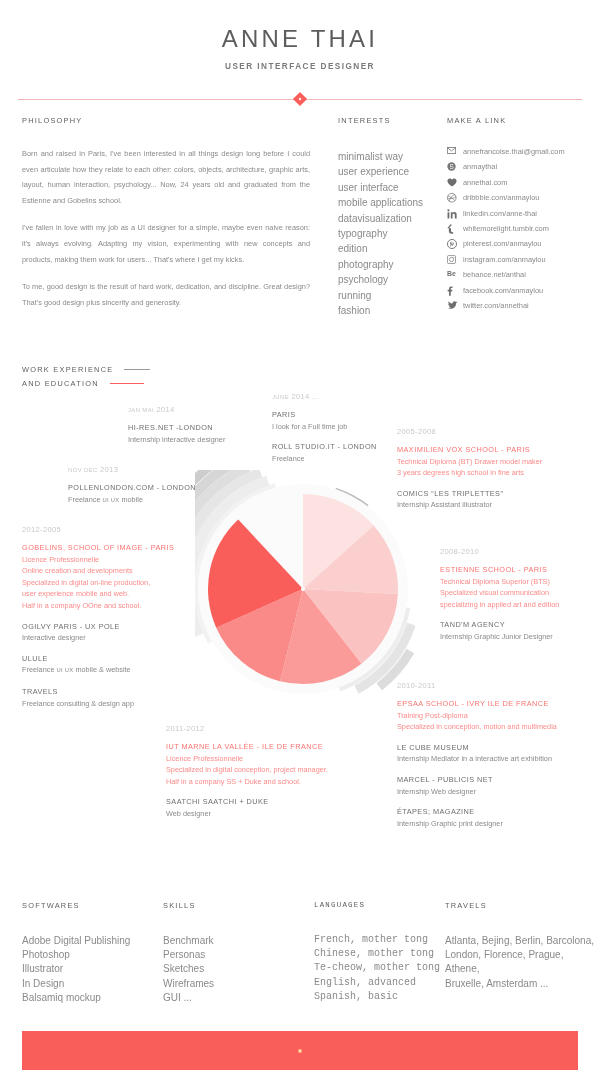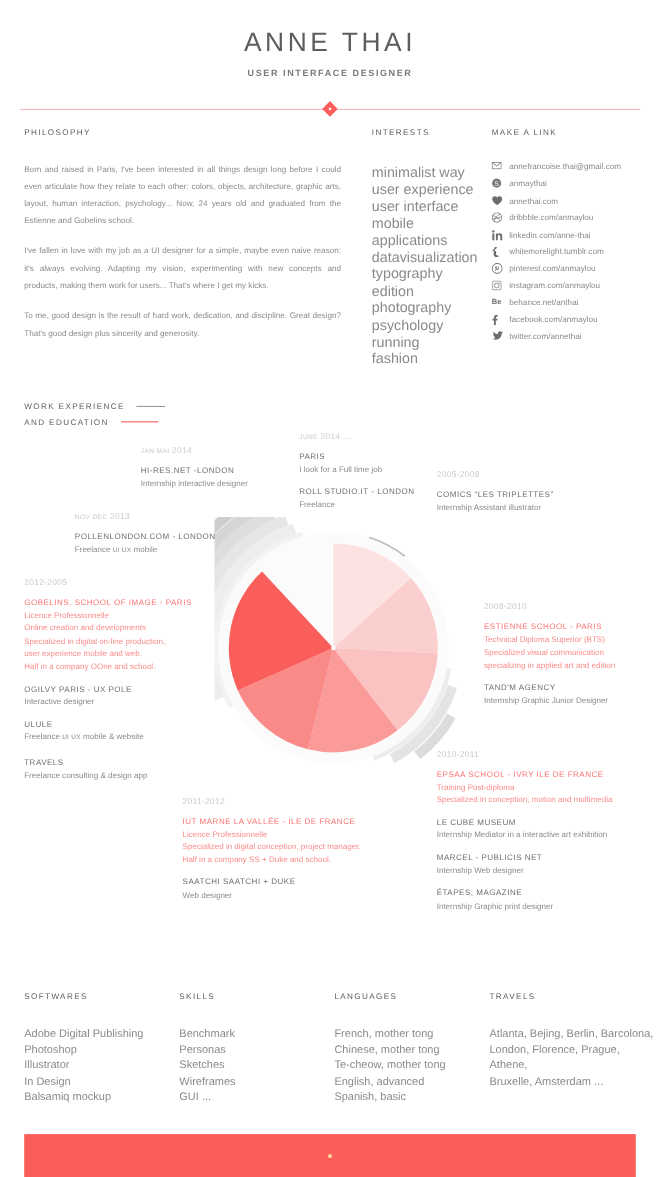--- a/index.html
+++ b/index.html
@@ -53,21 +53,21 @@
 
   .phil-body { margin-top: 21px; }
   .phil-p {
     font-size: 7.4px; line-height: 15.6px; color: #8a8a8a;
     text-align: justify; margin-bottom: 12px;
   }
   .phil-p:last-child { margin-bottom: 0; }
 
   .list-plain { margin-top: 24px; }
   .list-plain li {
-    list-style: none; font-size: 13px; color: #8a8a8a;
+    list-style: none; font-size: 10px; color: #8a8a8a;
     line-height: 15.4px;
   }
 
   .link-rows { margin-top: 22px; }
   .link-row {
     display: flex; align-items: flex-start; height: 15.4px;
   }
   .link-ico {
     width: 16px; flex: 0 0 16px; color: #6b6b6b;
     font-size: 8px; text-align: left; line-height: 1;
@@ -105,21 +105,21 @@
 
   
   .chart { position: absolute; left: 195px; top: 470px; width: 220px; height: 250px; }
   .chart svg { display: block; }
 
   
   .bot-cols { position: absolute; top: 901px; left: 0; width: 600px; }
   .bcol { position: absolute; top: 0; }
   .bcol-1 { left: 22px;  width: 140px; }
   .bcol-2 { left: 163px; width: 135px; }
-  .bcol-3 { left: 304px; width: 140px; }
+  .bcol-3 { left: 314px; width: 140px; font-family: Liberation Mono, monospace; }
   .bcol-4 { left: 445px; width: 150px; }
   .bcol ul { margin-top: 24px; }
   .bcol li {
     list-style: none; font-size: 10px; color: #8a8a8a; line-height: 14.2px;
   }
 
   
   .footer {
     position: absolute; left: 22px; top: 1031px;
     width: 556px; height: 39px; background: #fa5e5b;
@@ -393,20 +393,25 @@
       <div class="e-sub">Half in a company SS + Duke and school.</div>
     </div>
     <div class="entry">
       <div class="e-title">SAATCHI SAATCHI + DUKE</div>
       <div class="e-sub">Web designer</div>
     </div>
   </div>
 
   <div class="blk" style="left:397px; top:427px; width:200px;">
     <div class="blk-year">2005-2008</div>
+    <div class="entry red">
+      <div class="e-title">MAXIMILIEN VOX SCHOOL - PARIS</div>
+      <div class="e-sub">Technical Diploma (BT) Drawer model maker</div>
+      <div class="e-sub">3 years degrees high school in fine arts</div>
+    </div>
     <div class="entry">
       <div class="e-title">COMICS “LES TRIPLETTES”</div>
       <div class="e-sub">Internship Assistant illustrator</div>
     </div>
   </div>
 
   <div class="blk" style="left:440px; top:547px; width:200px;">
     <div class="blk-year">2008-2010</div>
     <div class="entry red">
       <div class="e-title">ESTIENNE SCHOOL - PARIS</div>

